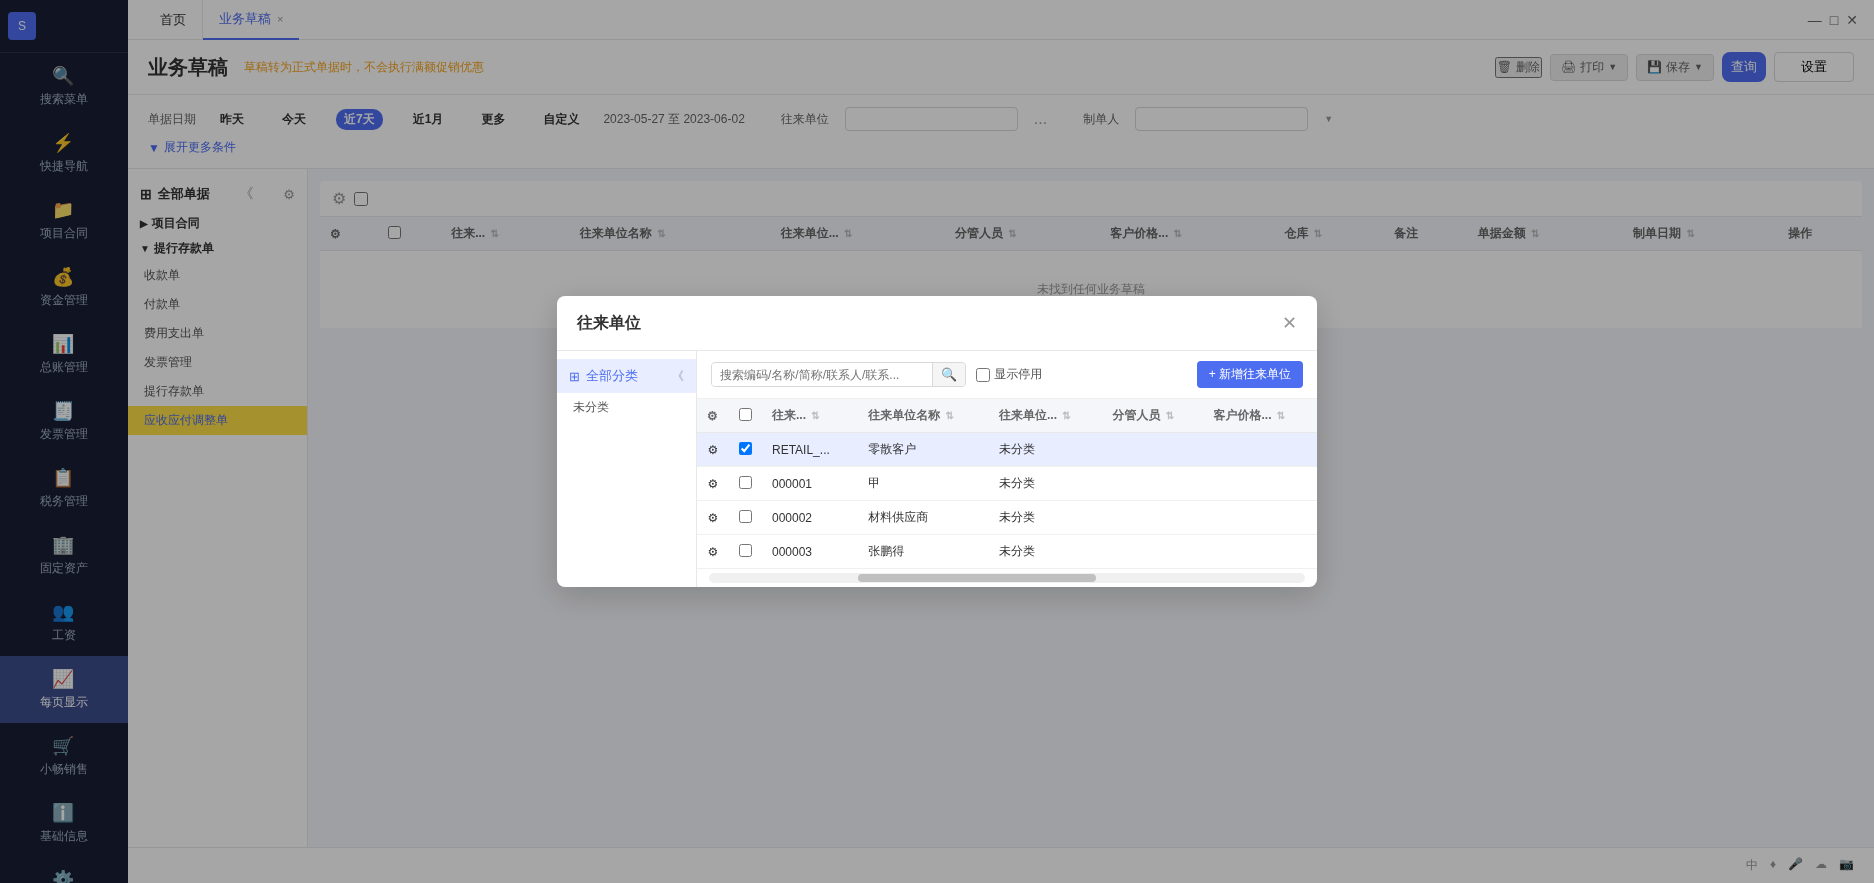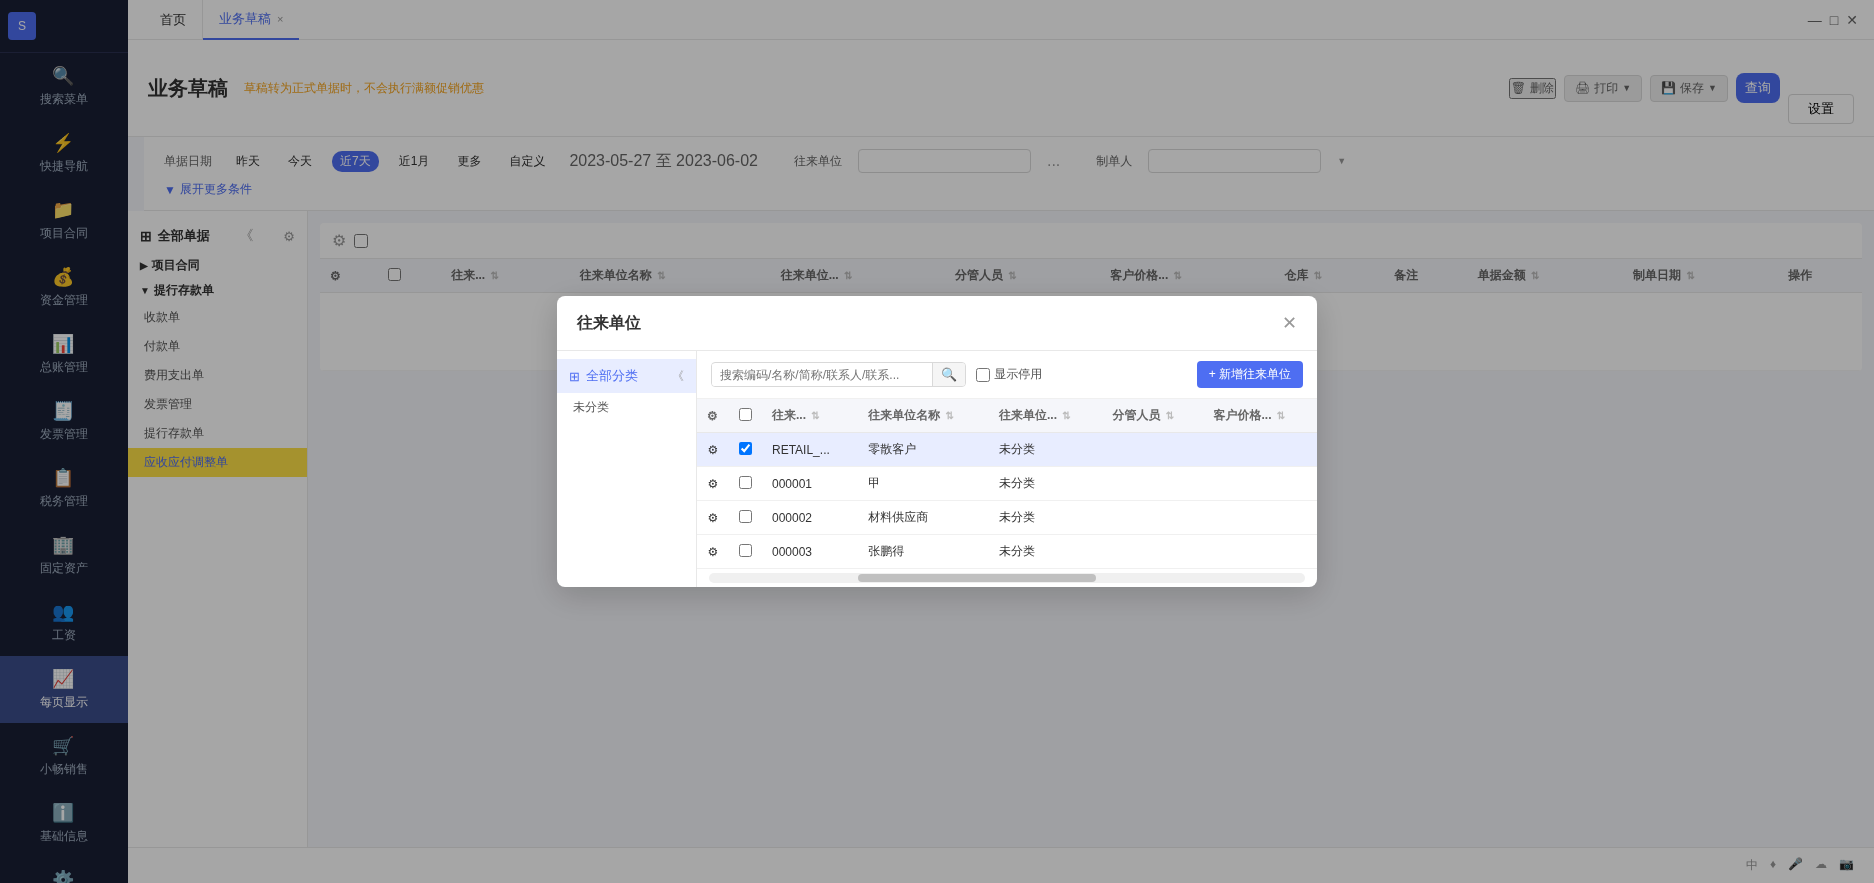--- a/index.html
+++ b/index.html
@@ -30,24 +30,24 @@
     .page-header { background: #fff; padding: 12px 20px; display: flex; align-items: center; gap: 16px; border-bottom: 1px solid #e8e8e8; }
     .page-title { font-size: 20px; font-weight: bold; color: #333; }
     .page-subtitle { color: #f5a623; font-size: 12px; }
     .page-actions { margin-left: auto; display: flex; align-items: center; gap: 8px; }
     .btn-del { color: #666; font-size: 12px; cursor: pointer; display: flex; align-items: center; gap: 4px; }
     .btn-print { color: #666; font-size: 12px; cursor: pointer; display: flex; align-items: center; gap: 4px; border: 1px solid #d9d9d9; padding: 4px 10px; border-radius: 4px; }
     .btn-save { color: #666; font-size: 12px; cursor: pointer; display: flex; align-items: center; gap: 4px; border: 1px solid #d9d9d9; padding: 4px 10px; border-radius: 4px; }
     .btn-primary-lg { background: #4e6ef2; color: #fff; border: none; border-radius: 8px; padding: 6px 9px; font-size: 13px; cursor: pointer; }
 
     
-    .filter-bar { background: #fff; padding: 12px 20px; display: flex; flex-direction: column; gap: 8px; border-bottom: 1px solid #e8e8e8; margin-left: 16px; }
+    .filter-bar { background: #fff; padding: 12px 20px; display: flex; flex-direction: column; gap: 8px; border-bottom: 1px solid #e8e8e8; }
     .filter-row { display: flex; align-items: center; gap: 16px; flex-wrap: wrap; }
     .filter-label { color: #666; font-size: 12px; white-space: nowrap; }
-    .filter-dates { display: flex; align-items: center; gap: 12px; }
+    .filter-dates { display: flex; align-items: center; gap: 22px; font-weight: bold; }
     .date-btn { padding: 2px 8px; border-radius: 3px; font-size: 12px; cursor: pointer; color: #333; }
     .date-btn.active { background: #4e6ef2; color: #fff; border-radius: 10px; }
     .filter-input { border: 1px solid #d9d9d9; border-radius: 4px; padding: 4px 8px; font-size: 12px; min-width: 200px; outline: none; }
     .expand-more { color: #4e6ef2; font-size: 12px; cursor: pointer; display: flex; align-items: center; gap: 4px; }
 
     
     .content-area { display: flex; flex: 1; overflow: hidden; }
 
     
     .left-panel { width: 180px; background: #fff; border-right: 1px solid #e8e8e8; padding: 8px 0; flex-shrink: 0; overflow-y: auto; }
@@ -200,36 +200,36 @@
           <span>🖨</span>
           <span>打印</span>
           <span style="font-size:9px;">▼</span>
         </button>
         <button class="btn-save">
           <span>💾</span>
           <span>保存</span>
           <span style="font-size:9px;">▼</span>
         </button>
         <button class="btn-primary-lg">查询</button>
-        <button style="border:1px solid #d9d9d9;background:#fff;border-radius:4px;padding:5px 19px;cursor:pointer;font-size:13px;margin-top:42px;">设置</button>
+        <button style="border:1px solid #d9d9d9;background:#fff;border-radius:4px;padding:5px 26px;cursor:pointer;font-size:13px;">设置</button>
       </div>
     </div>
 
     <div class="filter-bar">
       <div class="filter-row">
         <span class="filter-label">单据日期</span>
         <div class="filter-dates">
           <span class="date-btn">昨天</span>
           <span class="date-btn">今天</span>
           <span class="date-btn active">近7天</span>
           <span class="date-btn">近1月</span>
           <span class="date-btn">更多</span>
           <span class="date-btn">自定义</span>
         </div>
-        <span style="font-size:16px;color:#666;">2023-05-27 至 2023-06-02</span>
+        <span style="font-size:12px;color:#666;">2023-05-27 至 2023-06-02</span>
         <span class="filter-label" style="margin-left:20px;">往来单位</span>
         <input class="filter-input" style="min-width: 160px;">
         <span style="font-size:16px;color:#999;cursor:pointer;">...</span>
         <span class="filter-label" style="margin-left:20px;">制单人</span>
         <input class="filter-input" style="min-width: 140px;">
         <span style="font-size:9px;color:#999;cursor:pointer;">▼</span>
       </div>
       <div class="filter-row">
         <span class="expand-more">
           <span>▼</span>

